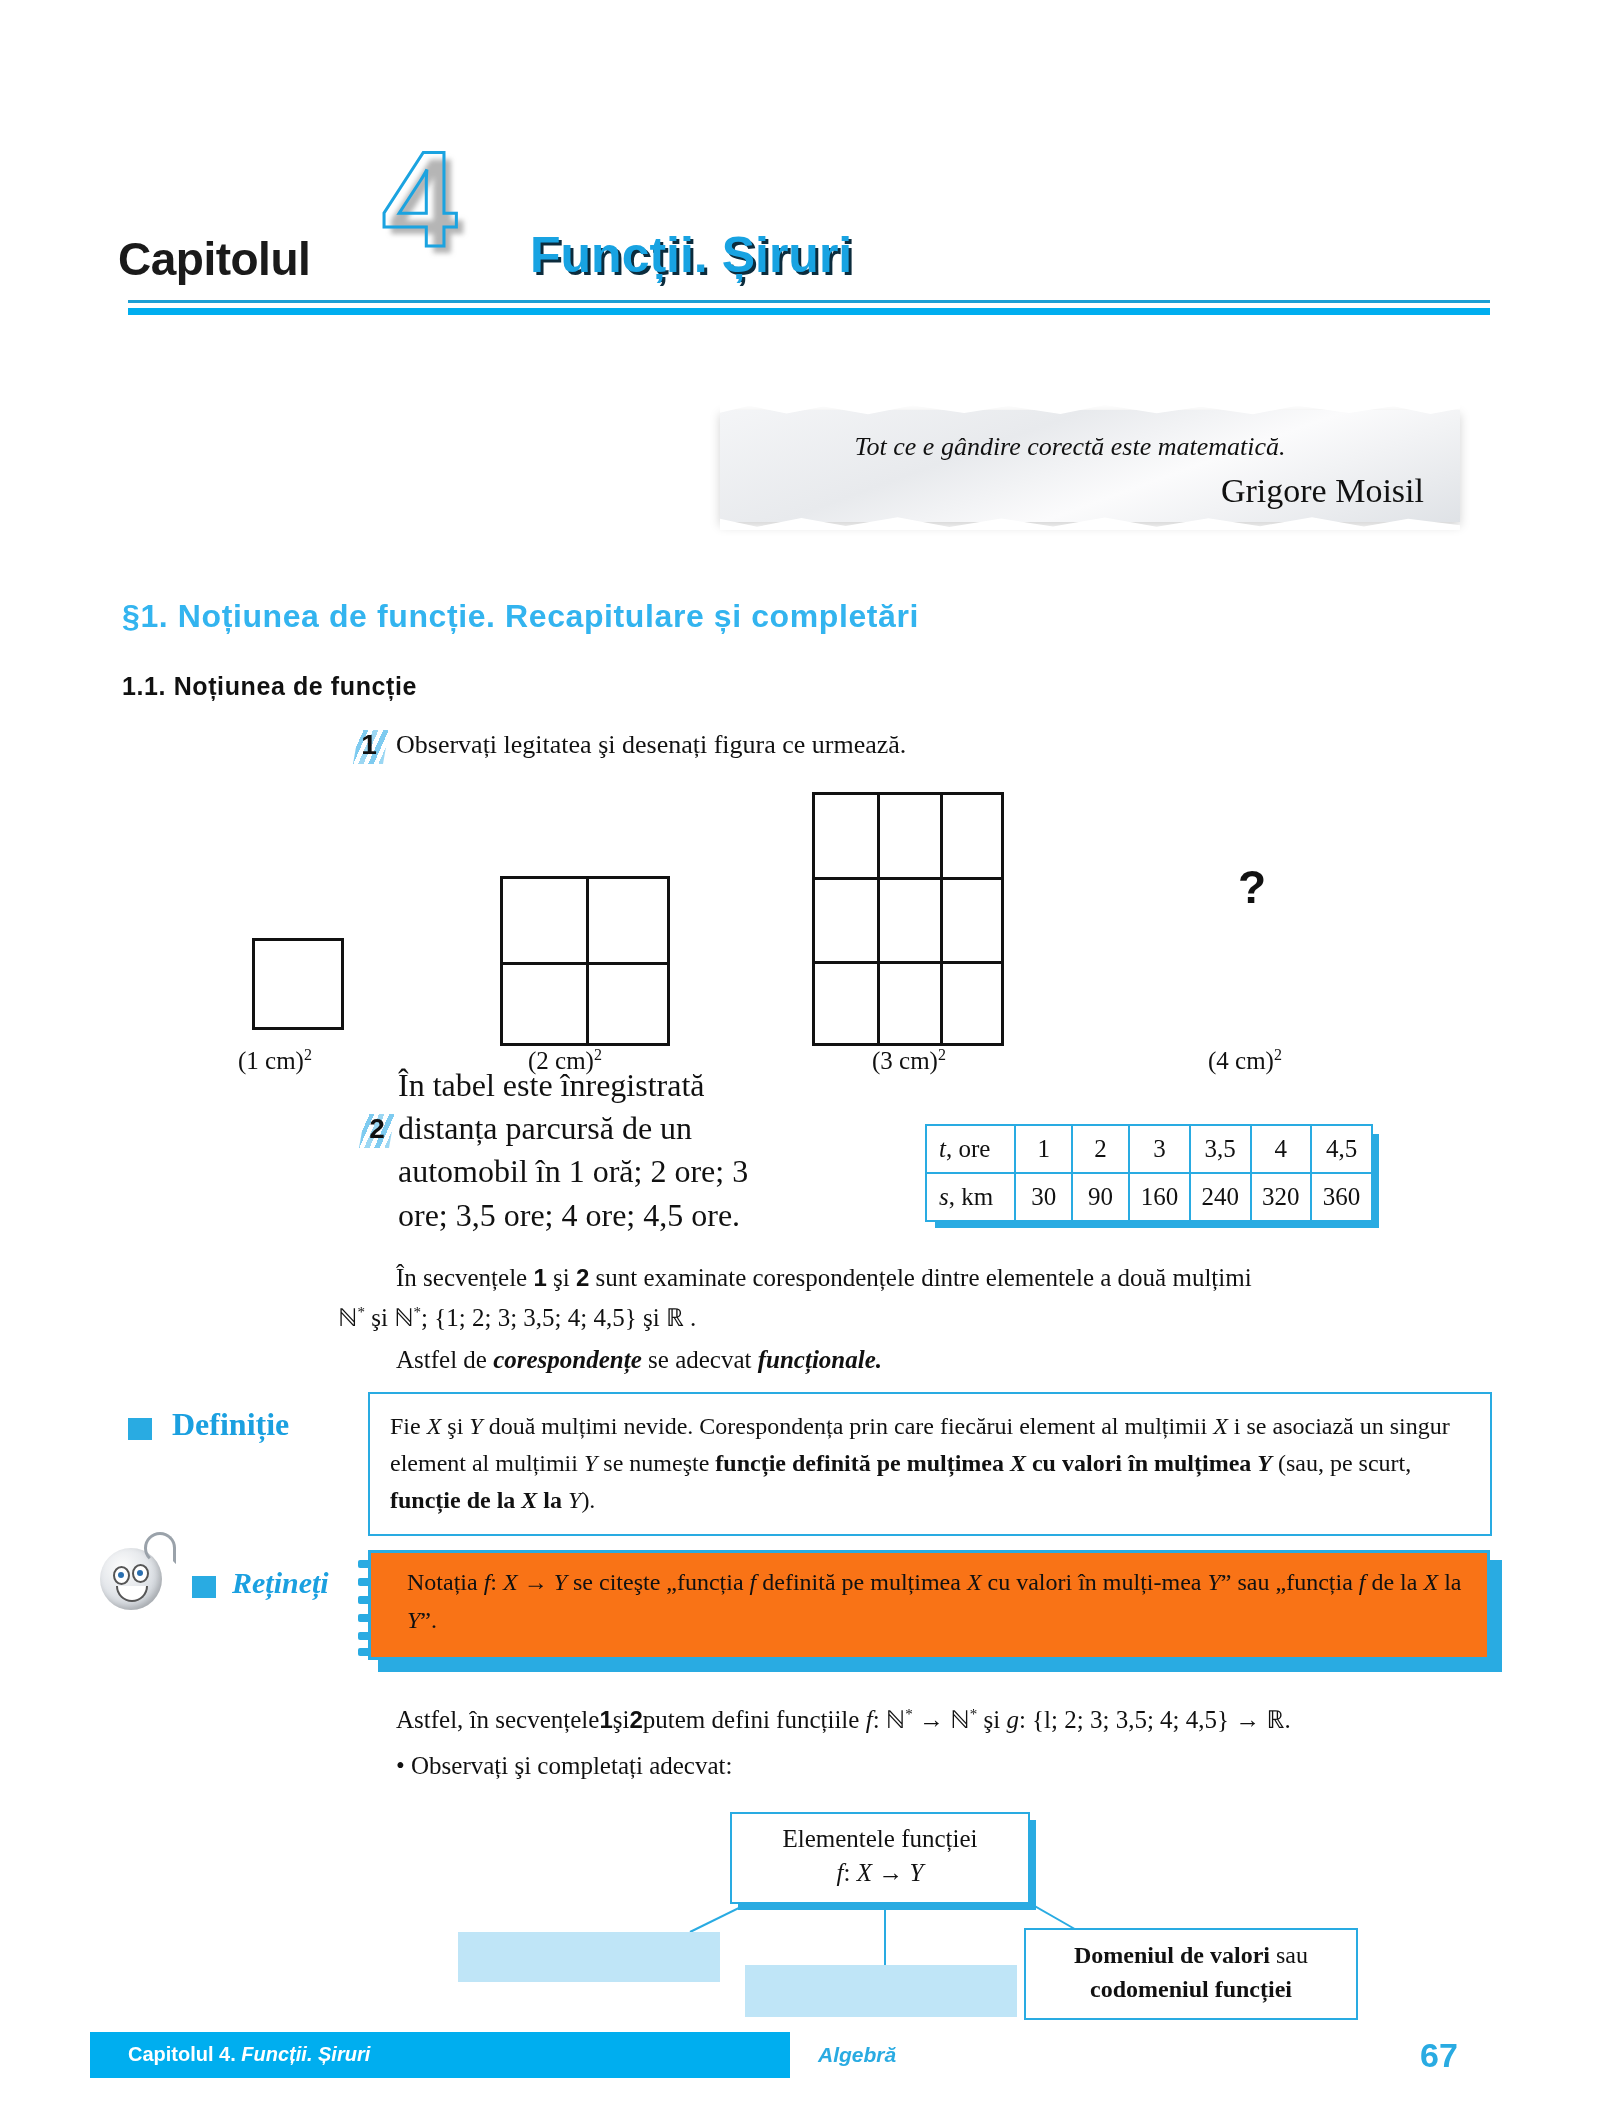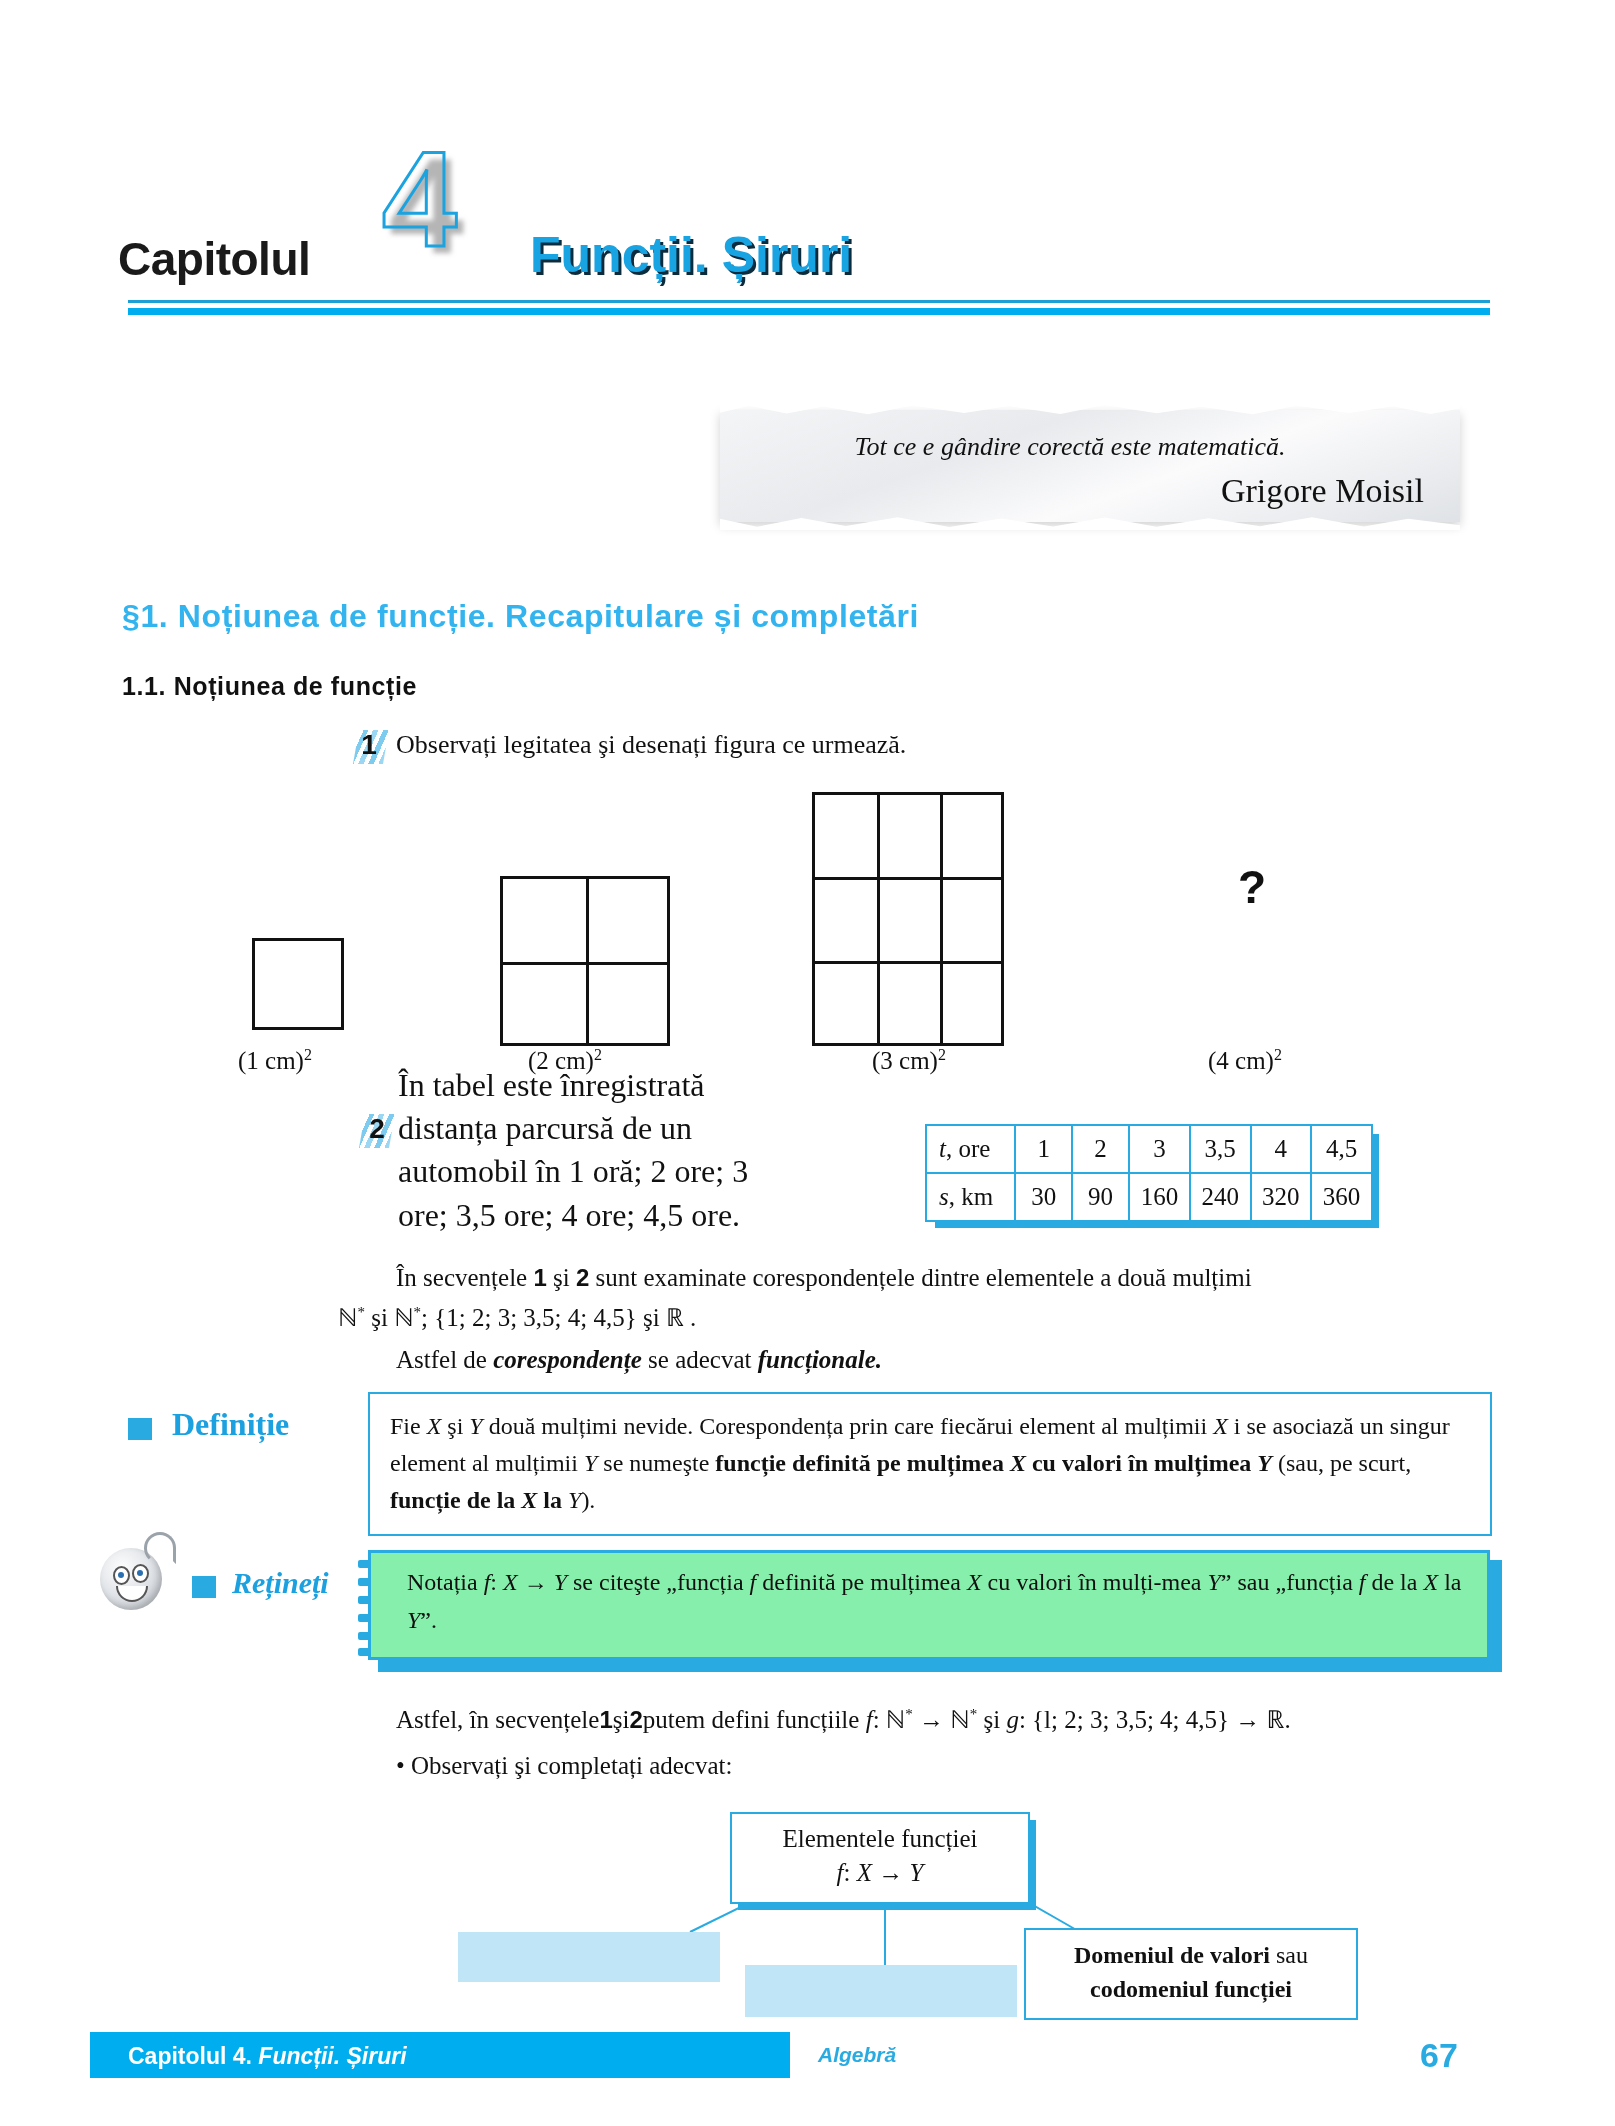--- a/index.html
+++ b/index.html
@@ -177,21 +177,21 @@
   .face .arm{position:absolute;left:44px;top:-16px;width:26px;height:26px;border:3px solid #9aa2aa;border-radius:50% 50% 0 50%;border-bottom-color:transparent;}
   .ret-label{
     position:absolute;left:232px;top:1566px;
     font-size:30px;color:#1ba0e0;font-weight:bold;font-style:italic;
   }
   .ret-square{
     position:absolute;left:192px;top:1576px;width:24px;height:22px;background:#29abe2;
   }
   .ret-box{
     position:absolute;left:368px;top:1550px;width:1122px;height:110px;
-    border:3px solid #29abe2;background:#86efac;box-sizing:border-box;
+    border:3px solid #29abe2;background:#f97316;box-sizing:border-box;
     padding:10px 16px 0 36px;
     font-size:24px;line-height:1.6;color:#111;
   }
   .ret-box-shadow{
     position:absolute;left:378px;top:1660px;width:1122px;height:12px;background:#29abe2;
   }
   .ret-box-shadow-r{
     position:absolute;left:1490px;top:1560px;width:12px;height:112px;background:#29abe2;
   }
   .ret-spiral{
@@ -219,21 +219,21 @@
   .dg-blank.b1{left:458px;top:1932px;width:262px;height:50px;}
   .dg-blank.b2{left:745px;top:1965px;width:272px;height:52px;}
 
   
   .footer-bar{
     position:absolute;left:90px;top:2032px;width:700px;height:46px;background:#00aeef;
   }
   .footer-left{
     position:absolute;left:128px;top:2043px;
     font-family:"Liberation Sans", sans-serif;
-    font-size:23px;font-weight:bold;color:#fff;
+    font-size:20px;font-weight:bold;color:#fff;
   }
   .footer-center{
     position:absolute;left:818px;top:2043px;
     font-family:"Liberation Sans", sans-serif;
     font-size:21px;font-weight:bold;font-style:italic;color:#29abe2;
   }
   .footer-page{
     position:absolute;left:1420px;top:2036px;
     font-family:Liberation Sans, sans-serif;
     font-size:34px;font-weight:bold;color:#29abe2;

